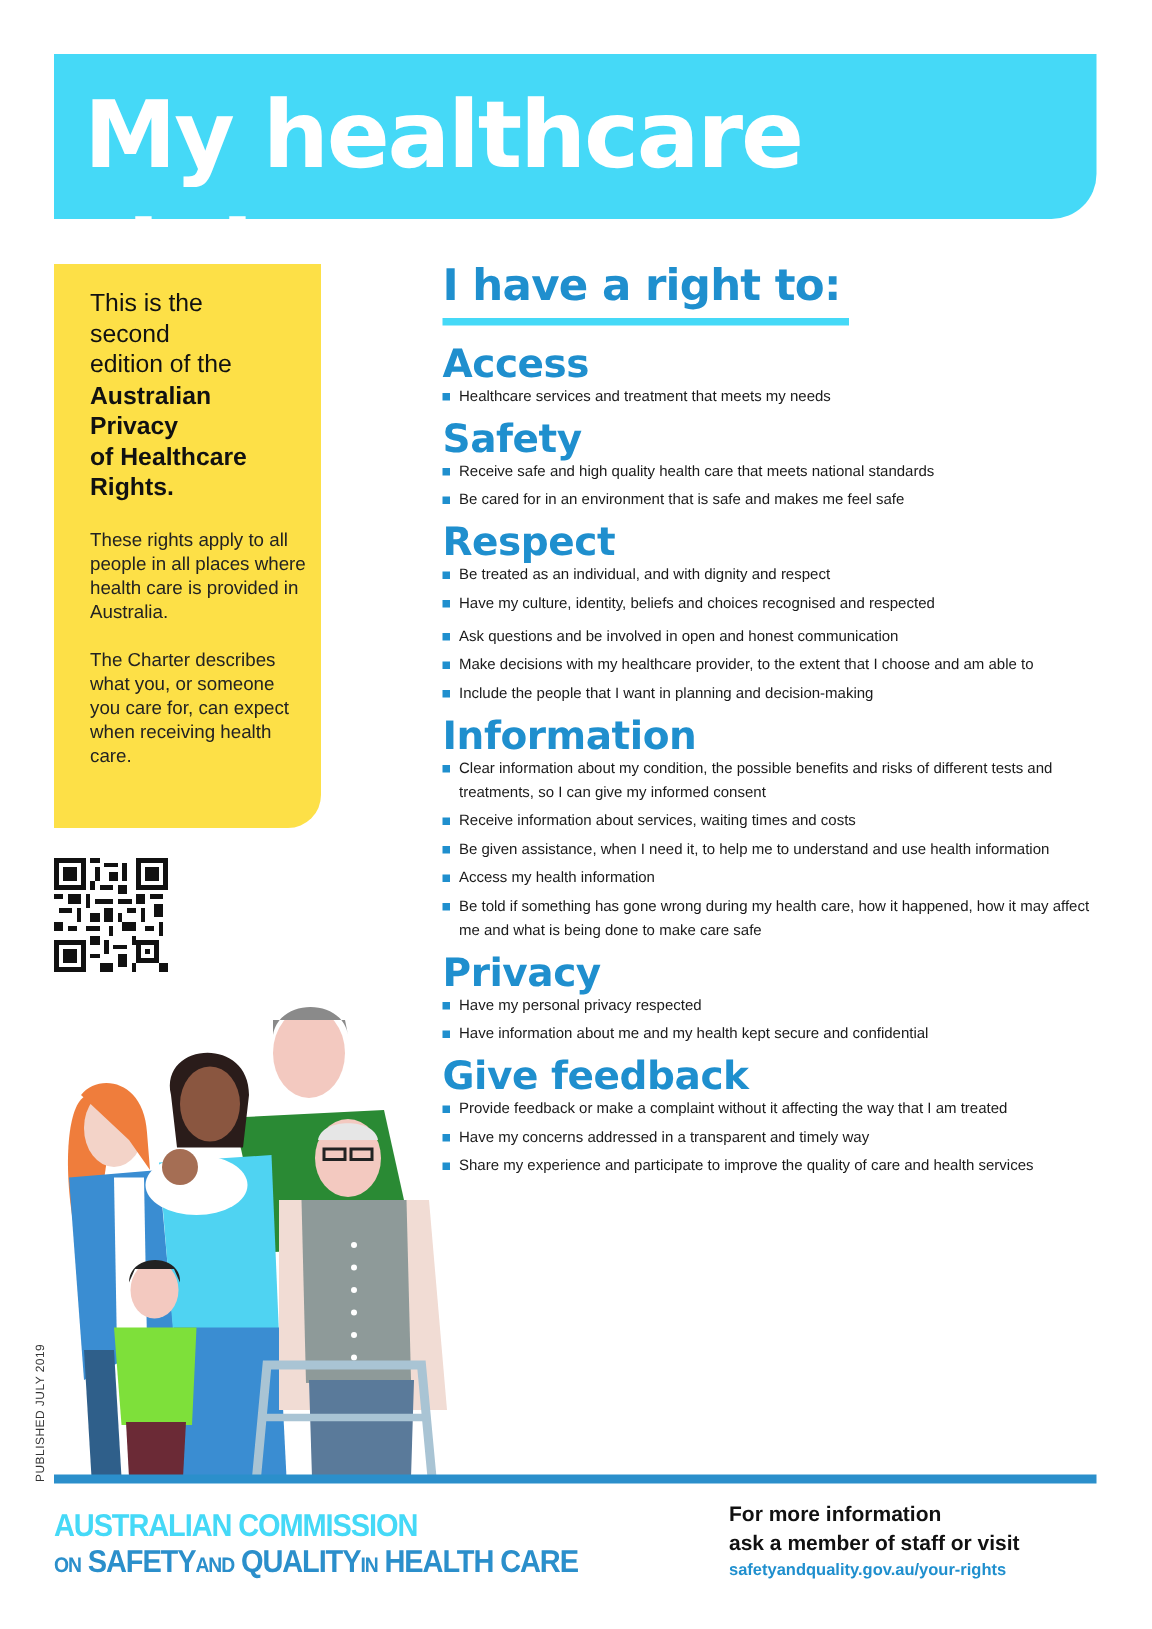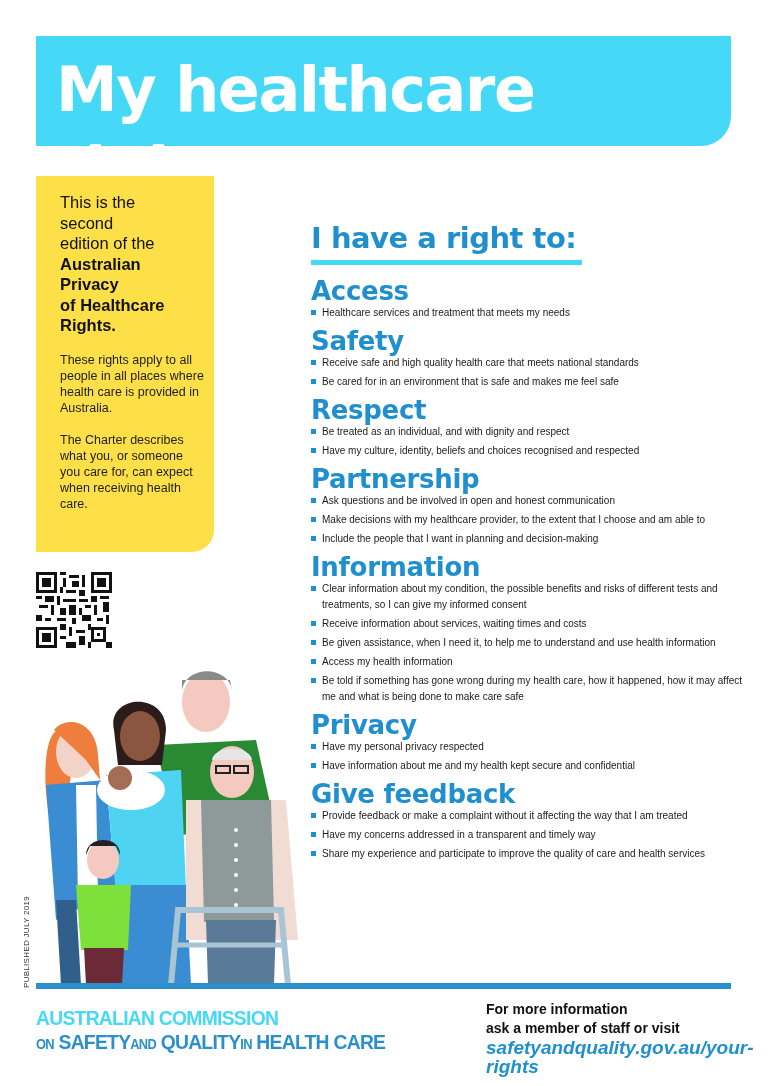--- a/index.html
+++ b/index.html
@@ -20,21 +20,21 @@
   .intro p.small { font-size: 12.5px; line-height: 16px; margin: 16px 0 0 0; color: #222; }
 
   .qr { position: absolute; left: 36px; top: 572px; width: 76px; height: 76px; }
 
   .people { position: absolute; left: 36px; top: 660px; width: 262px; height: 325px; }
 
   .published { position: absolute; left: 22px; top: 988px; transform-origin: 0 0;
                transform: rotate(-90deg); font-size: 8px; letter-spacing: 0.3px; color: #333;
                white-space: nowrap; }
 
-  .rights { position: absolute; left: 311px; top: 172px; width: 440px; margin-top: 48px; }
+  .rights { position: absolute; left: 295px; top: 172px; width: 440px; }
   .rights h2 { margin: 0; font-family: "DejaVu Sans", sans-serif; font-weight: bold;
                font-size: 29px; color: #1f8fce; letter-spacing: -0.5px; line-height: 36px; }
   .rights .underline { width: 271px; height: 5px; background: #45d9f7; margin-top: 4px; margin-bottom: 12px; }
   .section h3 { margin: 0; font-family: "DejaVu Sans", sans-serif; font-weight: bold;
                 font-size: 26px; color: #1f8fce; line-height: 28px; letter-spacing: -0.3px; }
   .section ul { list-style: none; margin: 0 0 6px 0; padding: 0; }
   .section li { position: relative; padding-left: 11px; font-size: 10px; line-height: 16px;
                 margin-bottom: 3px; color: #1a1a1a; }
   .section li::before { content: ""; position: absolute; left: 0; top: 5px; width: 5px; height: 5px;
                         background: #1f8fce; }
@@ -43,21 +43,21 @@
 
   .org { position: absolute; left: 36px; top: 1006px; }
   .org .l1 { font-family: "Liberation Sans", sans-serif; font-weight: bold; font-size: 21px;
              color: #45d9f7; letter-spacing: -0.8px; line-height: 24px; transform: scaleX(0.92); transform-origin: 0 0; white-space: nowrap; }
   .org .l2 { font-family: "Liberation Sans", sans-serif; font-weight: bold; font-size: 21px;
              color: #2b8fcb; letter-spacing: -0.8px; line-height: 24px; transform: scaleX(0.92); transform-origin: 0 0; white-space: nowrap; }
   .org .sc { font-size: 14px; }
 
   .more { position: absolute; left: 454px; top: 1000px; }
   .more div { font-weight: bold; font-size: 14px; line-height: 19px; color: #111; padding-left: 32px; }
-  .more .url { color: #1f8fce; font-size: 19px; font-style: italic; }
+  .more .url { color: #1f8fce; font-size: 11px; }
 </style>
 </head>
 <body>
 
 <div class="banner">
   <h1>My healthcare rights</h1>
 </div>
 
 <div class="intro">
   <p class="lead">
@@ -205,21 +205,20 @@
 
   <div class="section">
     <h3>Respect</h3>
     <ul>
       <li>Be treated as an individual, and with dignity and respect</li>
       <li>Have my culture, identity, beliefs and choices recognised and respected</li>
     </ul>
   </div>
 
   <div class="section">
-    <h3>Partnership</h3>
     <ul>
       <li>Ask questions and be involved in open and honest communication</li>
       <li>Make decisions with my healthcare provider, to the extent that I choose and am able to</li>
       <li>Include the people that I want in planning and decision-making</li>
     </ul>
   </div>
 
   <div class="section">
     <h3>Information</h3>
     <ul>

